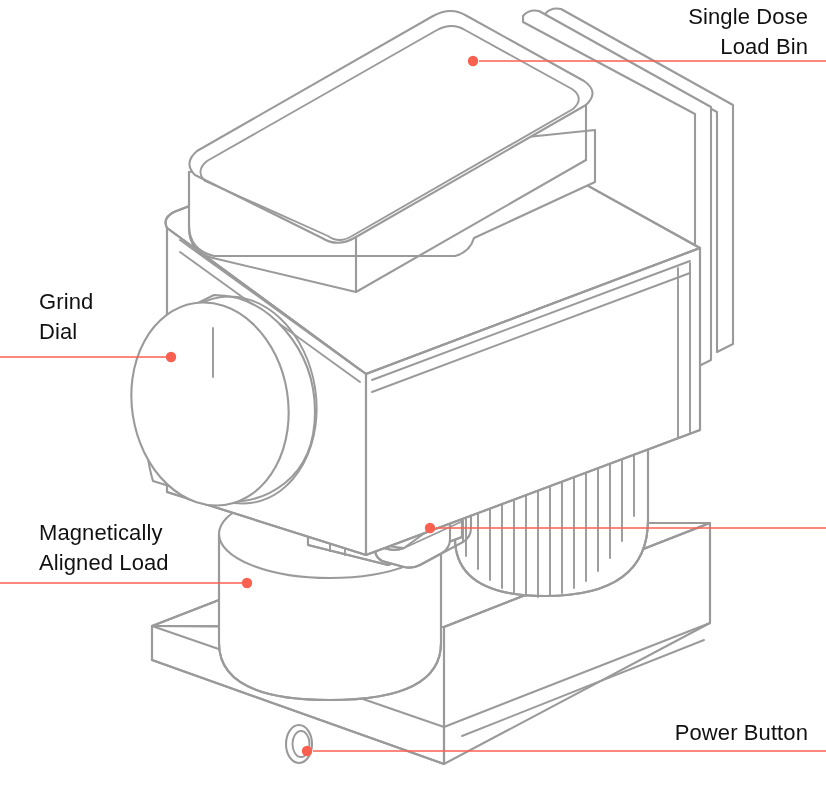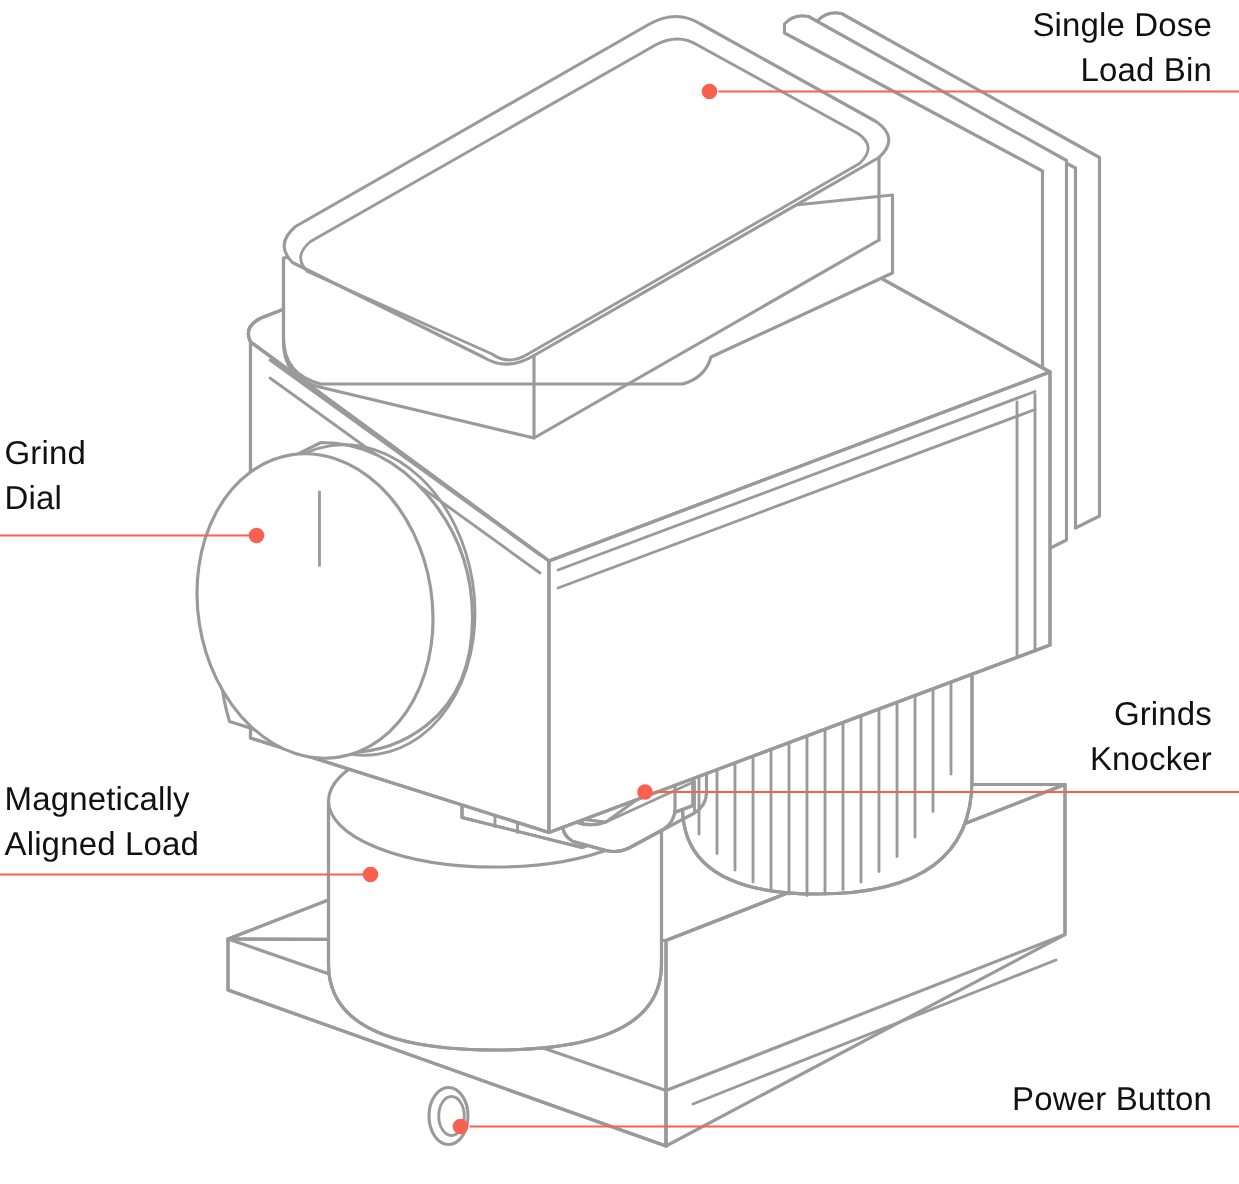--- a/index.html
+++ b/index.html
@@ -59,21 +59,21 @@
   }
   .callout-label {
     position: absolute;
     font-family: "Liberation Sans", sans-serif;
     font-size: 22px;
     line-height: 30px;
     color: #111111;
     white-space: pre-line;
     letter-spacing: 0.1px;
   }
-  .callout-label.left-side { text-align: left; }
+  .callout-label.left-side { text-align: left; margin-left: 36px; }
   .callout-label.right-side { text-align: right; }
 </style>
 </head>
 <body>
 
 <div id="diagram-root">
 
   <svg id="scene" viewBox="0 0 826 789">
 
     <g>
@@ -245,18 +245,16 @@
 
   <div class="callout-label right-side" style="right:4px; top:2px;">Single Dose
 Load Bin</div>
 
   <div class="callout-label left-side" style="left:3px; top:287px;">Grind
 Dial</div>
 
   <div class="callout-label left-side" style="left:3px; top:518px;">Magnetically
 Aligned Load</div>
 
-  <div class="callout-label right-side" style="right:4px; top:461px;">Grinds
-Knocker</div>
 
   <div class="callout-label right-side" style="right:4px; top:718px;text-align:center;">Power Button</div>
 
 </div>
 
 </body></html>

